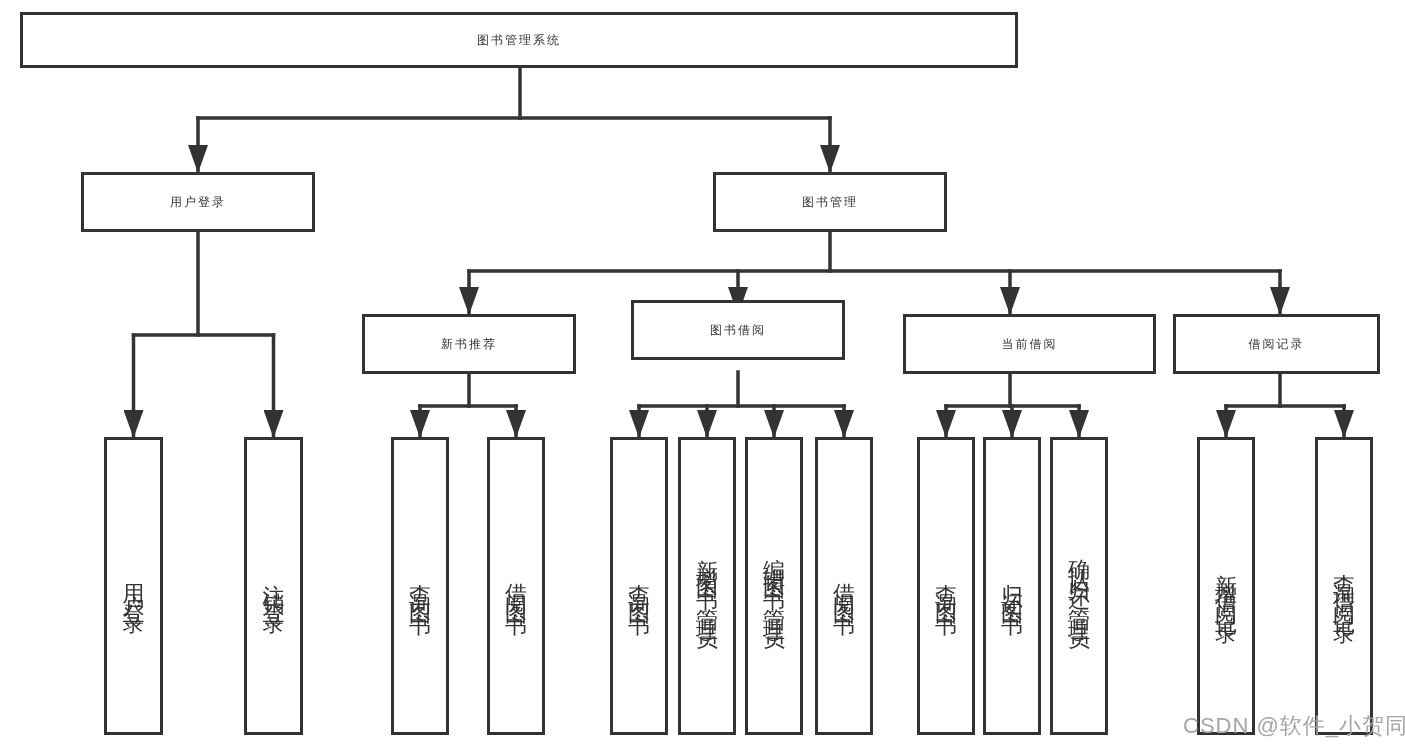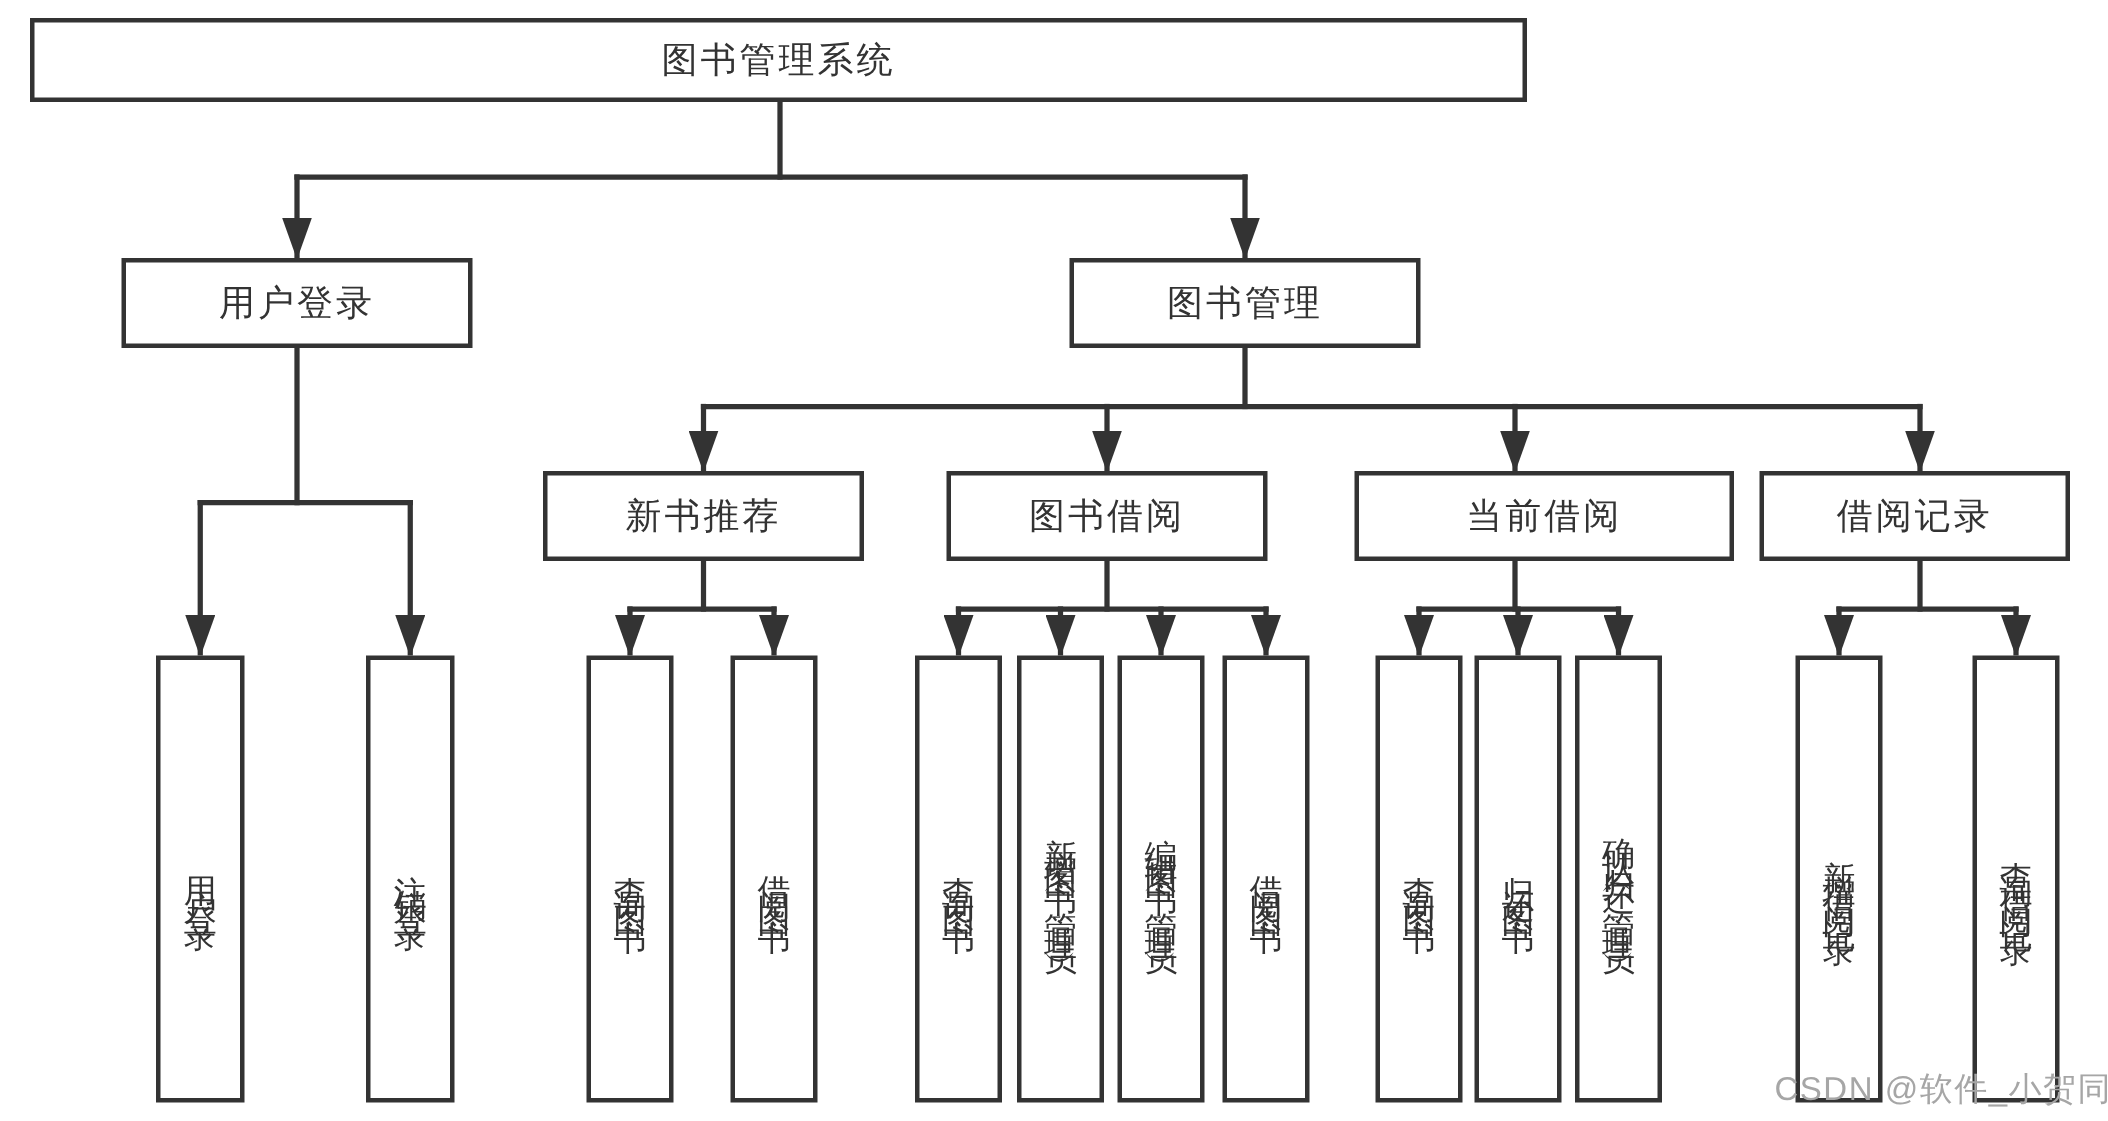--- a/index.html
+++ b/index.html
@@ -13,21 +13,21 @@
   .connectors{position:absolute;left:0;top:0;z-index:1;}
   .node{
     position:absolute;
     box-sizing:border-box;
     border:3px solid #333333;
     background:#ffffff;
     display:flex;align-items:center;justify-content:center;
     color:#333333;
     z-index:2;
   }
-  .h-node{font-size:24px;letter-spacing:2px;}
+  .h-node{font-size:12px;letter-spacing:2px;}
   .v-node span{
     writing-mode:vertical-rl;
     text-orientation:mixed;
     font-size:22px;
     letter-spacing:10px;
     line-height:1;
     color:#333333;
   }
   .watermark{
     position:absolute;
@@ -101,21 +101,21 @@
   <div class="node h-node" style="left:81px;top:172px;width:234px;height:60px;">
     <span>用户登录</span>
   </div>
   <div class="node h-node" style="left:713px;top:172px;width:234px;height:60px;font-family:Liberation Serif, serif;">
     <span>图书管理</span>
   </div>
 
   <div class="node h-node" style="left:362px;top:314px;width:214px;height:60px;justify-content:center;">
     <span>新书推荐</span>
   </div>
-  <div class="node h-node" style="left:631px;top:314px;width:214px;height:60px;">
+  <div class="node h-node" style="left:631px;top:300px;width:214px;height:60px;">
     <span>图书借阅</span>
   </div>
   <div class="node h-node" style="left:903px;top:314px;width:253px;height:60px;">
     <span>当前借阅</span>
   </div>
   <div class="node h-node" style="left:1173px;top:314px;width:207px;height:60px;">
     <span>借阅记录</span>
   </div>
 
   <div class="node v-node" style="left:104px;top:437px;width:59px;height:298px;">

